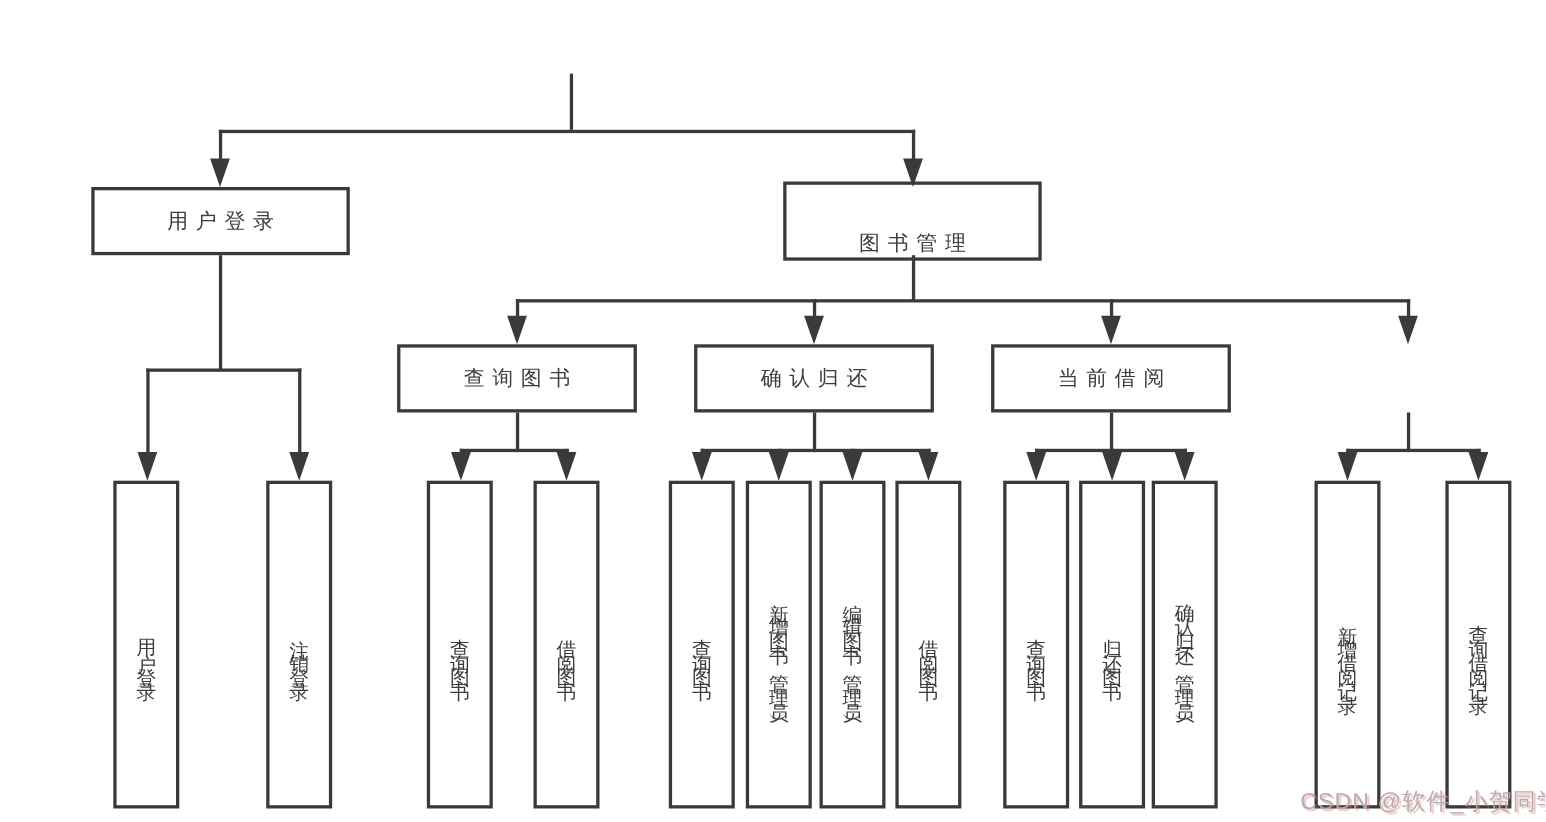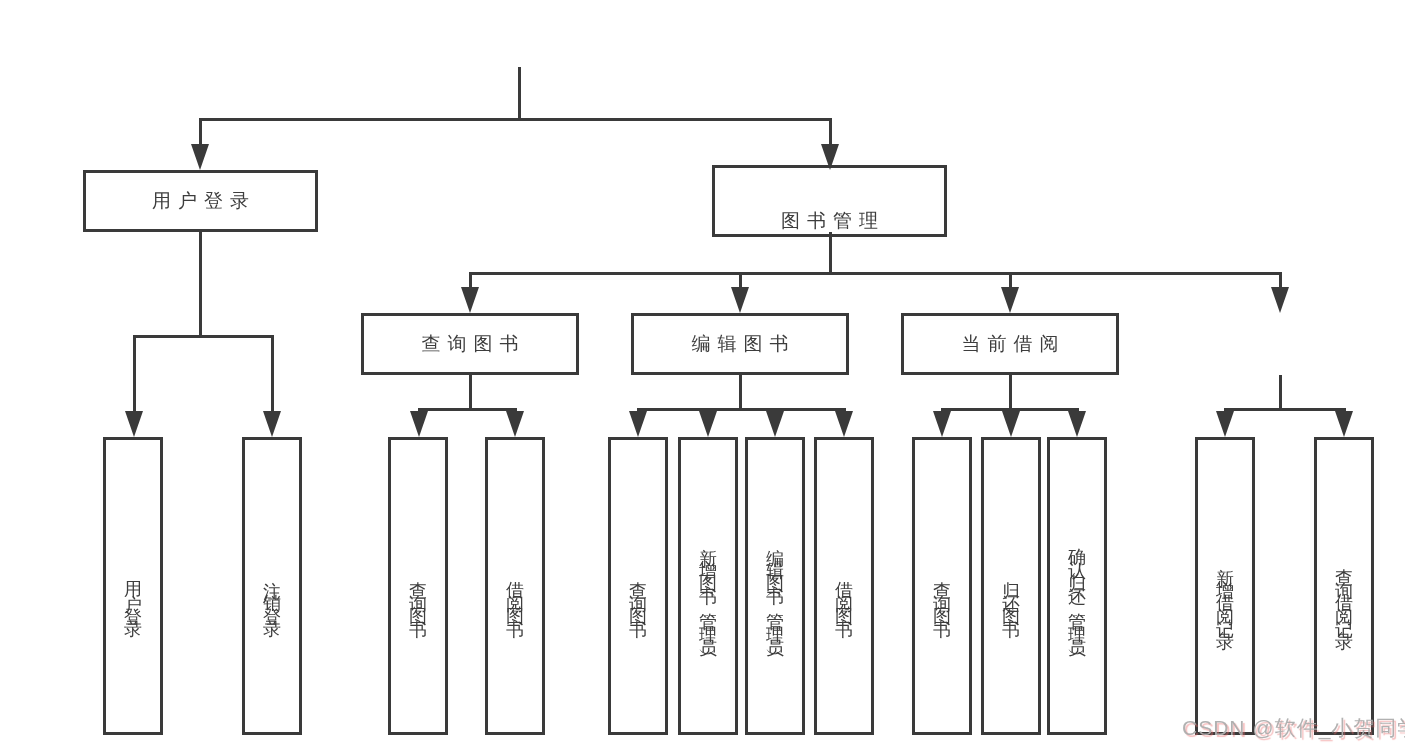--- a/index.html
+++ b/index.html
@@ -42,21 +42,21 @@
 
   <div class="box hbox" style="left:712px;top:165px;width:235px;height:72px;align-items:flex-end;">
     <span>图书管理</span>
   </div>
 
   <div class="box hbox" style="left:361px;top:313px;width:218px;height:62px;">
     <span>查询图书</span>
   </div>
 
   <div class="box hbox" style="left:631px;top:313px;width:218px;height:62px;">
-    <span>编辑图书</span>
+    <span>确认归还</span>
   </div>
 
   <div class="box hbox" style="left:901px;top:313px;width:218px;height:62px;">
     <span>当前借阅</span>
   </div>
 
 
   <div class="box vbox" style="left:103px;top:437px;width:60px;height:298px;">
     <span>用户登录</span>
   </div>

